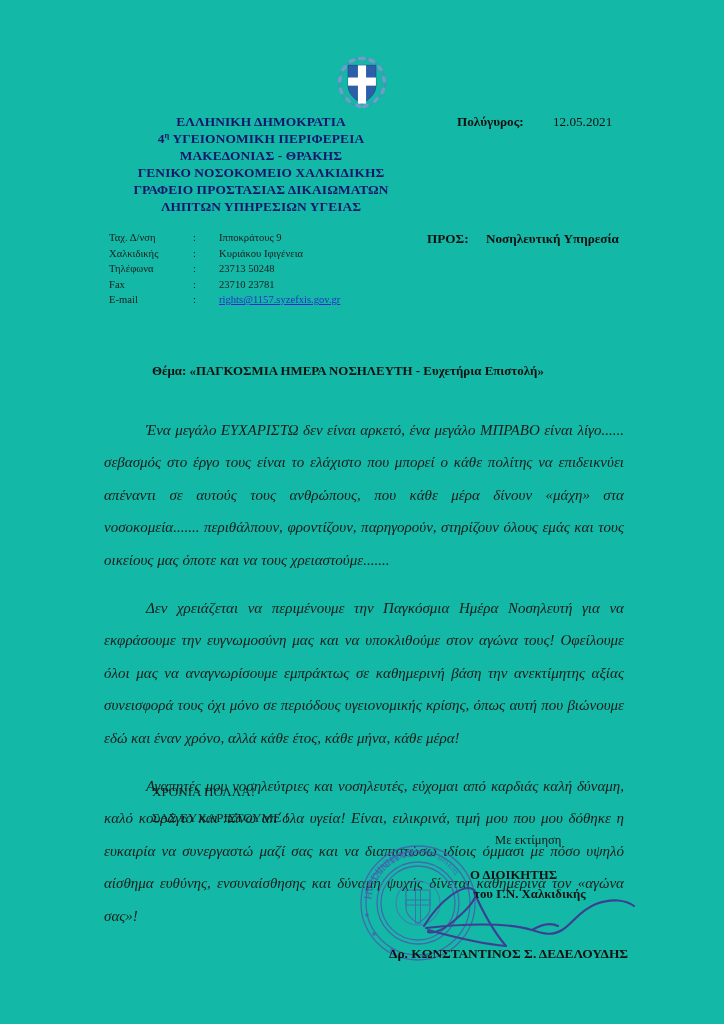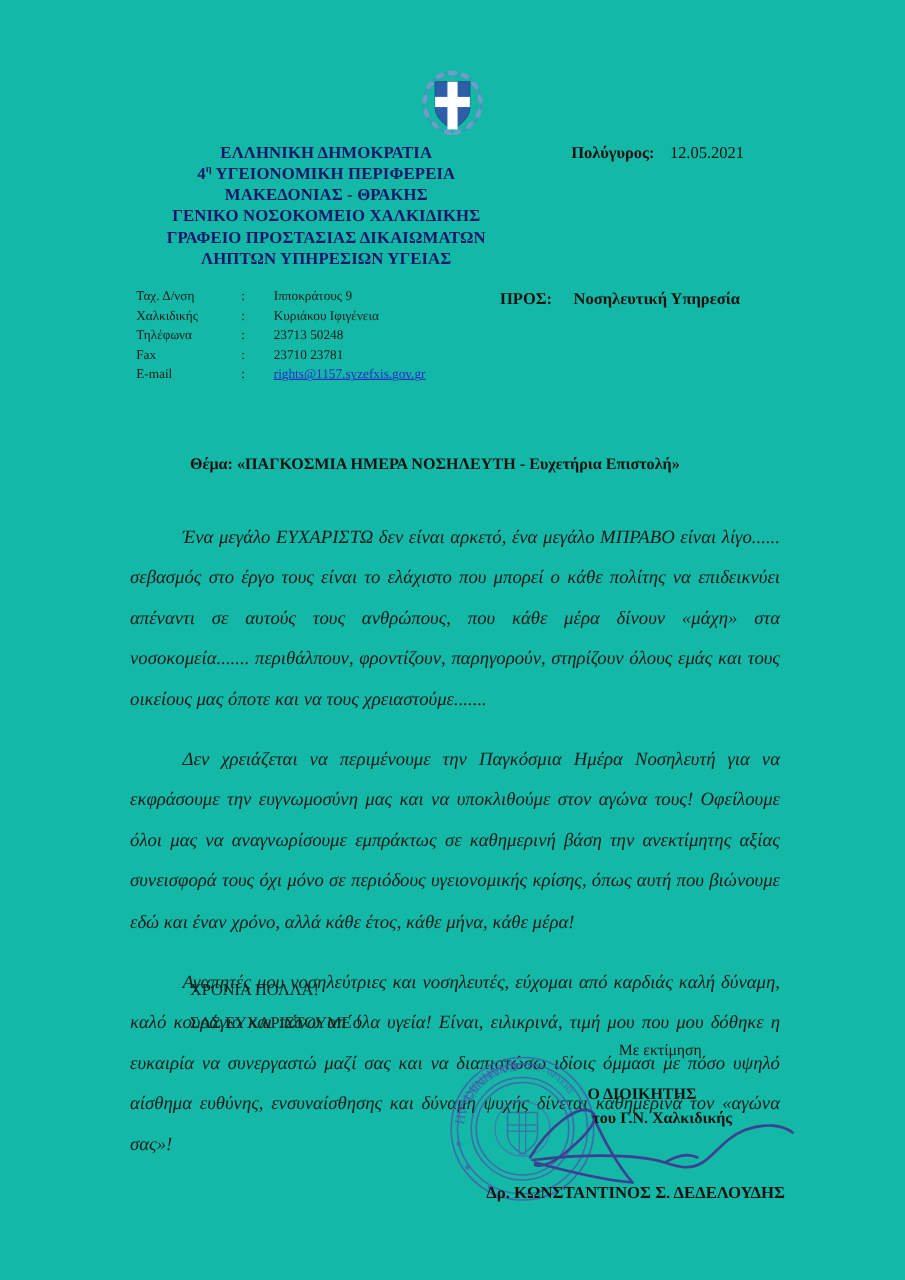--- a/index.html
+++ b/index.html
@@ -61,21 +61,21 @@
   .placedate {
     position: absolute;
     left: 457px;
     top: 113px;
     font-size: 13.2px;
     line-height: 17px;
     white-space: nowrap;
     color: #111;
   }
   .placedate .label { font-weight: bold; }
-  .placedate .value { font-weight: normal; margin-left: 9px; }
+  .placedate .value { font-weight: normal; margin-left: 26px; }
 
   
   .contact {
     position: absolute;
     left: 109px;
     top: 230px;
     border-collapse: collapse;
     font-size: 10.6px;
     line-height: 15.6px;
     color: #1b1b1b;
@@ -97,21 +97,21 @@
   .recipient {
     position: absolute;
     left: 400px;
     top: 230px;
     font-size: 13.2px;
     line-height: 17px;
     font-weight: bold;
     color: #111;
     white-space: nowrap;
   }
-  .recipient .to { margin-right: 14px; }
+  .recipient .to { margin-right: 14px; margin-left: 27px; }
 
   
   .subject {
     position: absolute;
     left: 152px;
     top: 364px;
     font-size: 12.9px;
     font-weight: bold;
     color: #111;
     white-space: nowrap;

